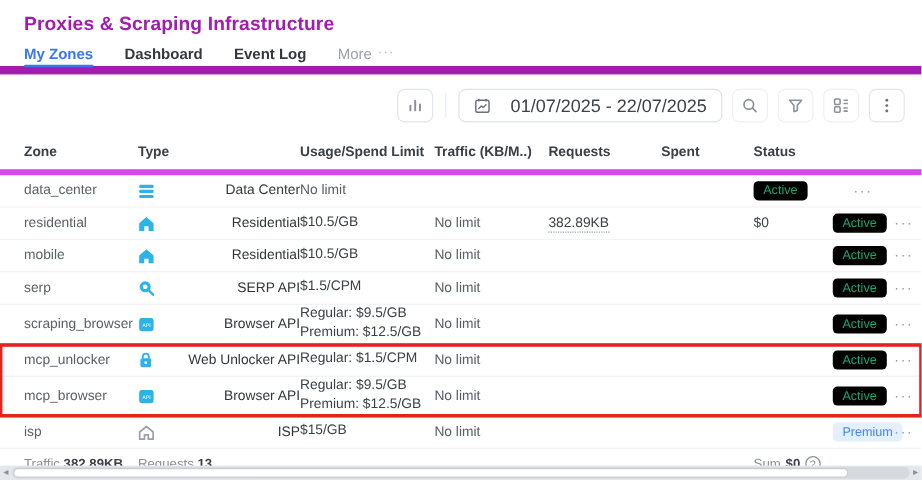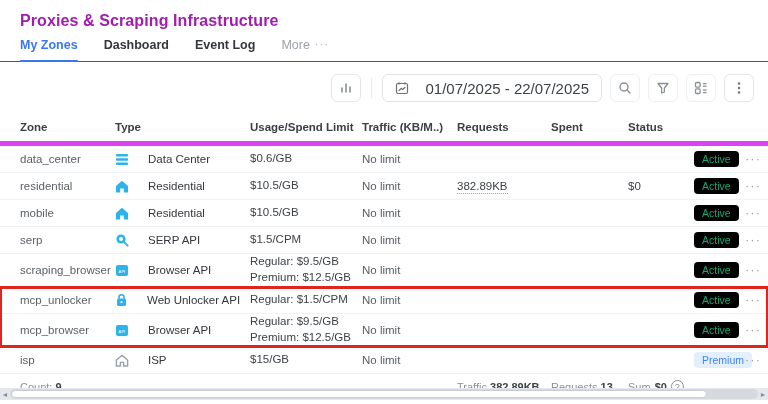--- a/index.html
+++ b/index.html
@@ -3,21 +3,21 @@
 <meta charset="utf-8">
 <style>
   * { margin:0; padding:0; box-sizing:border-box; }
   html,body { width:768px; height:404px; background:#fff; overflow:hidden;
     font-family:"Liberation Sans","DejaVu Sans",sans-serif; color:#3d4248; }
 
   
   .page-title { font-size:16px; font-weight:bold; color:#a21caf; padding:12px 0 0 20px; letter-spacing:.1px; }
 
   
-  .tabbar { display:flex; gap:26px; padding:0 0 0 20px; margin-top:8px; border-bottom:1px solid #a21caf; height:24px; }
+  .tabbar { display:flex; gap:26px; padding:0 0 0 20px; margin-top:8px; border-bottom:7px solid #a21caf; height:24px; }
   .tab { font-size:12.5px; font-weight:bold; color:#34383e; cursor:pointer; position:relative; padding-bottom:8px; white-space:nowrap; }
   .tab.active { color:#3778f0; }
   .tab.active::after { content:""; position:absolute; left:0; right:0; bottom:-1px; height:2px; background:#3778f0; border-radius:2px; }
   .tab.muted { color:#9aa1aa; font-weight:normal; display:flex; align-items:flex-start; gap:5px; }
   .tab .dots { font-size:11px; color:#b6bcc4; letter-spacing:1px; }
 
   
   .toolbar { display:flex; justify-content:flex-end; align-items:center; gap:8px; padding:12px 14px 10px 0; }
   .icon-btn { height:28px; min-width:30px; border:1px solid #e2e5ea; border-radius:6px; background:#fff;
     display:flex; align-items:center; justify-content:center; cursor:pointer; color:#8a9099; }
@@ -27,21 +27,21 @@
     border-radius:6px; font-size:15px; color:#3d4248; cursor:pointer; white-space:nowrap; }
 
   
   .grid { display:grid; grid-template-columns:95px 135px 112px 95px 94px 77px 66px 50px 1fr;
     align-items:center; padding-left:20px; padding-right:6px; }
   .thead { height:34px; border-bottom:5px solid #d946ef; font-size:11.5px; font-weight:bold; color:#3b4046; }
   .thead > div { padding-right:6px; }
   .row { border-bottom:1px solid #f0f2f4; font-size:11.5px; min-height:27px; }
   .row.tall { min-height:33px; }
   .cell-zone { color:#5b6168; }
-  .cell-type { display:flex; align-items:center; gap:19px; color:#33373c; }
+  .cell-type { display:flex; align-items:center; gap:6px; color:#33373c;justify-content:space-between; }
   .cell-cost { color:#3d4248; line-height:1.35; }
   .cell-usage { color:#575d64; }
   .cell-traffic span { border-bottom:1px dotted #9aa1a9; padding-bottom:1px; }
   .badge { display:inline-block; font-size:10.5px; padding:2px 8px; border-radius:4px; }
   .badge.active { background:#000000; color:#18a578; }
   .badge.inactive { background:#e4effc; color:#4286f5; }
   .kebab { color:#9aa1a9; font-size:13px; letter-spacing:1px; text-align:center; cursor:pointer; line-height:10px; }
   .hl-wrap { outline:3px solid #e2251c; outline-offset:-2px; }
 
   
@@ -156,23 +156,20 @@
         <span>
           <svg width="14" height="13" viewBox="0 0 14 13">
             <g fill="#2cb3e9">
               <rect x="1" y="1" width="12" height="2.6" rx="1"></rect>
               <rect x="1" y="5.2" width="12" height="2.6" rx="1"></rect>
               <rect x="1" y="9.4" width="12" height="2.6" rx="1"></rect>
             </g>
           </svg>
         </span>
         <span>Data Center</span>
-      </div>
-      <div class="cell-cost">
-        <div>$0.6/GB</div>
       </div>
       <div class="cell-usage">No limit</div>
       <div class="cell-traffic"></div>
       <div></div>
       <div></div>
       <div><span class="badge active">Active</span></div>
       <div class="kebab">···</div>
     </div>
     <div class="grid row">
       <div class="cell-zone">residential</div>
@@ -320,23 +317,20 @@
       <div class="cell-usage">No limit</div>
       <div class="cell-traffic"></div>
       <div></div>
       <div></div>
       <div><span class="badge inactive">Premium</span></div>
       <div class="kebab">···</div>
     </div>
   </div>
 
 <div class="grid tfoot">
-  <div style="grid-column:1 / span 4">
-    <span>Count:</span> <b>9</b>
-  </div>
   <div style="white-space:nowrap">
     <span>Traffic</span> <b>382.89KB</b>
   </div>
   <div style="white-space:nowrap">
     <span>Requests</span> <b>13</b>
   </div>
   <div class="sum-cell" style="grid-column:7 / span 2; white-space:nowrap">
     <span>Sum</span> 
       <b>$0</b>
     <span class="qmark">?</span>

